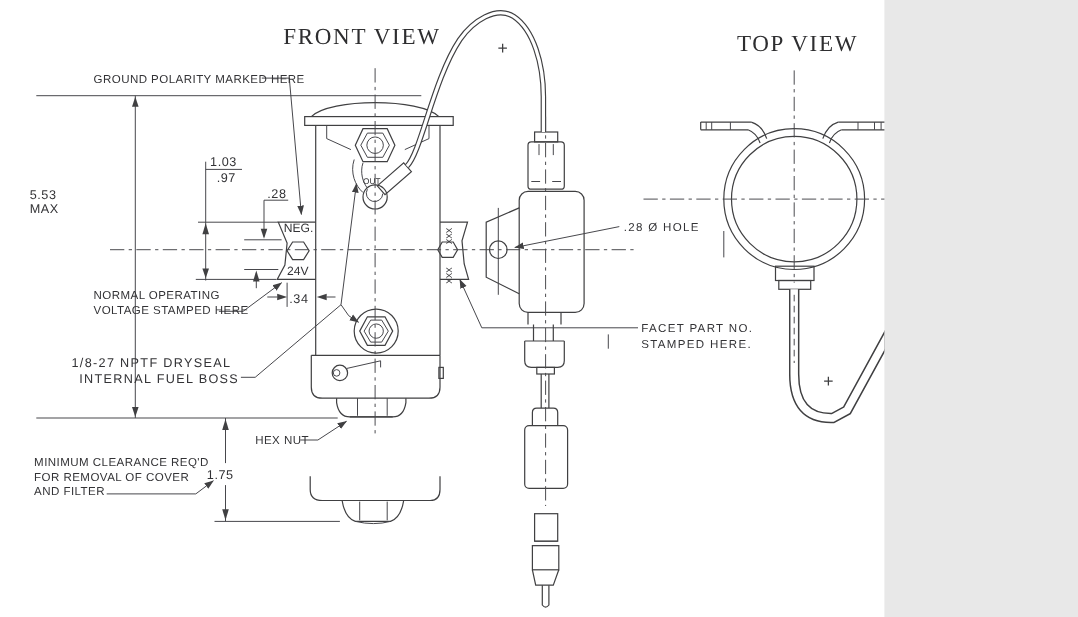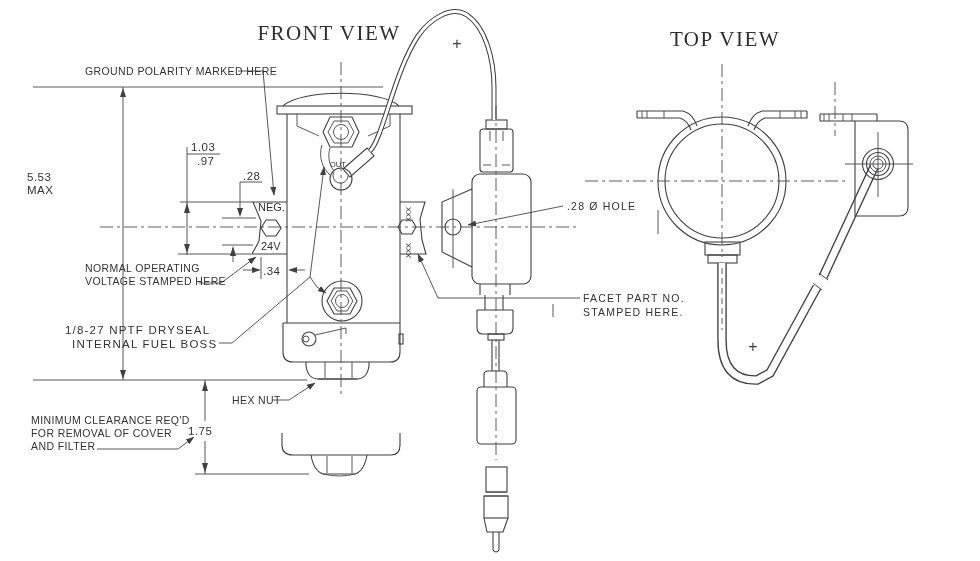--- a/index.html
+++ b/index.html
@@ -1,16 +1,16 @@
 <!DOCTYPE html>
 <html><head>
 <meta charset="utf-8">
 <style>
   html,body{margin:0;padding:0;background:#e8e8e8;}
-  .sheet{position:relative;width:980px;height:561px;background:#ffffff;overflow:hidden;
+  .sheet{position:relative;width:804px;height:561px;background:#ffffff;overflow:hidden;
          font-family:"Liberation Sans",sans-serif;}
   svg{display:block}
   .ln{stroke:#404042;stroke-width:1.1;fill:none;}
   .thin{stroke:#45454a;stroke-width:0.9;fill:none;}
   .cl{stroke:#4a4a4e;stroke-width:0.9;fill:none;stroke-dasharray:13 4 3 4;}
   .dash{stroke:#4a4a4e;stroke-width:0.9;fill:none;stroke-dasharray:6 4;}
   .wireO{stroke:#404042;fill:none;}
   .wireI{stroke:#ffffff;fill:none;}
   .arr{fill:#404042;stroke:none;}
   .lbl{font-family:"Liberation Sans",sans-serif;font-size:10.5px;fill:#333336;letter-spacing:0.4px;}

